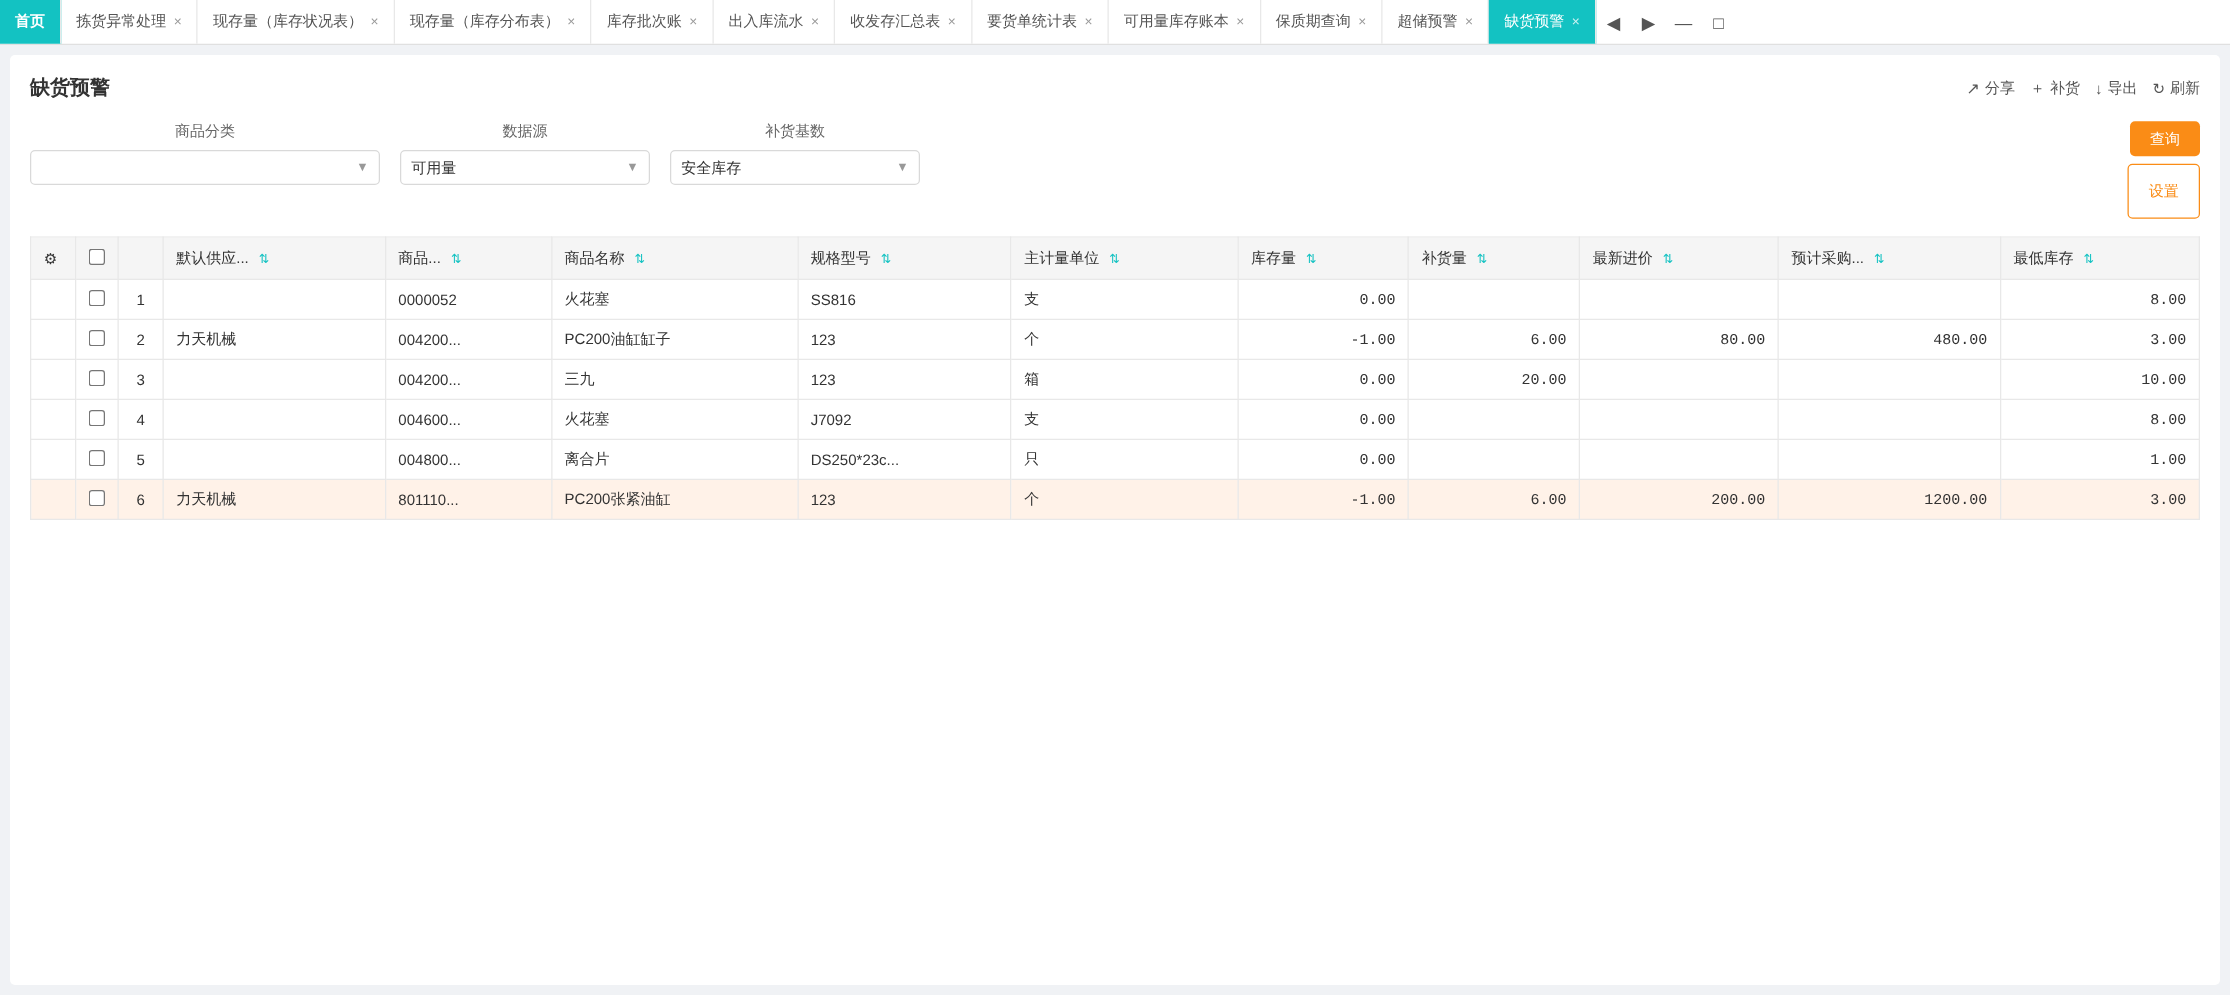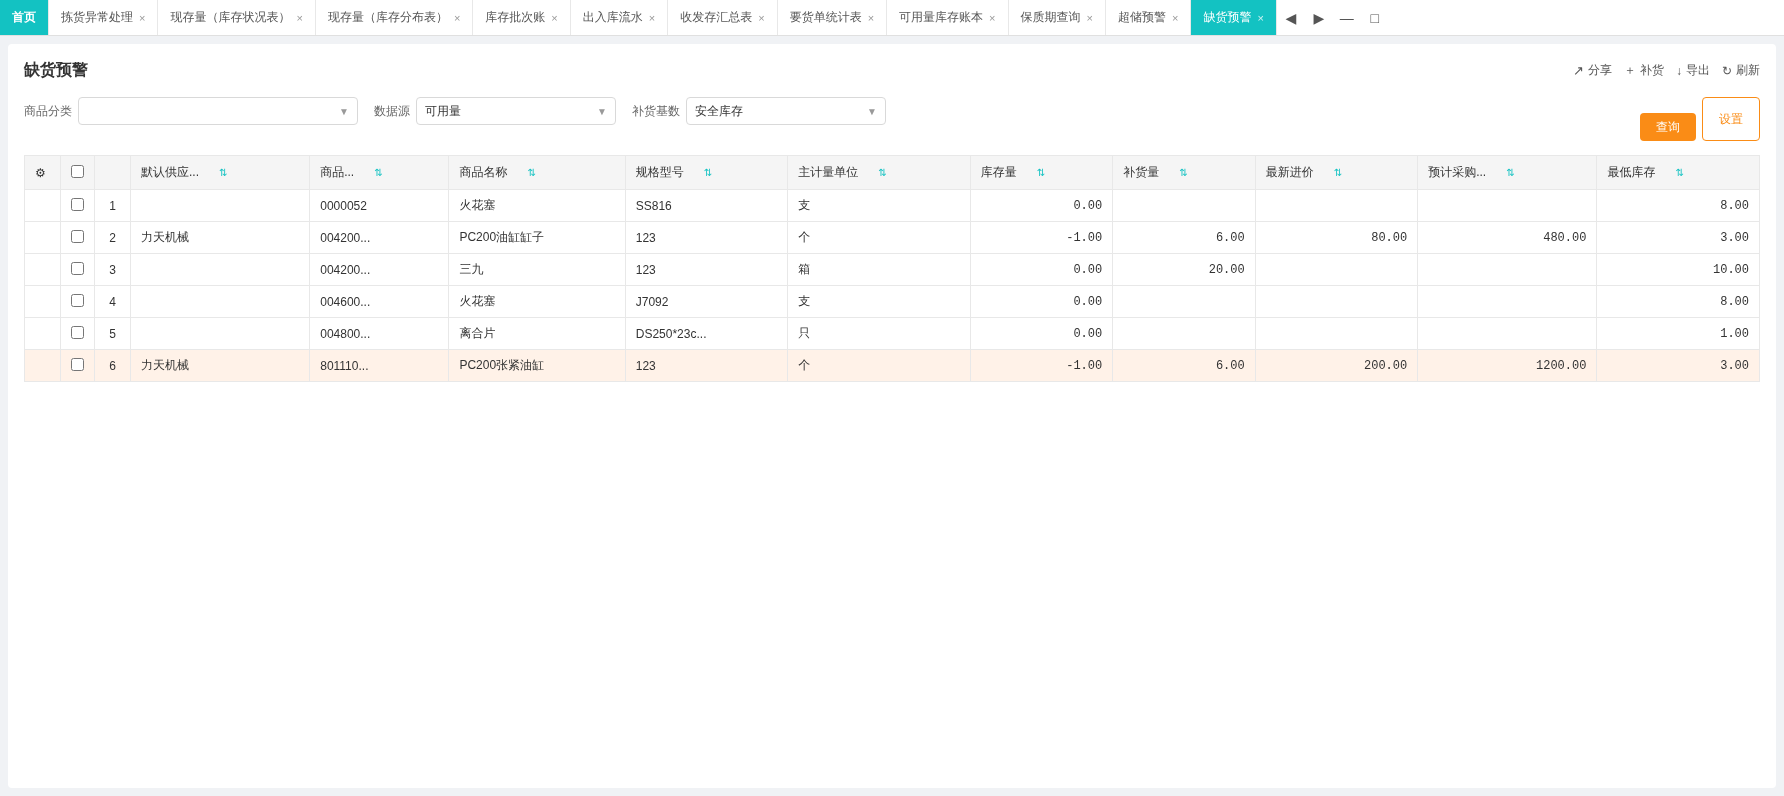--- a/index.html
+++ b/index.html
@@ -85,20 +85,21 @@
       align-items: center;
       gap: 4px;
       color: #555;
       cursor: pointer;
       font-size: 12px;
     }
     .filter-group {
       display: flex;
       align-items: center;
       gap: 6px;
+      flex-direction: column;
     }
     .filter-label {
       color: #666;
       font-size: 12px;
       white-space: nowrap;
     }
     .filter-select {
       display: flex;
       align-items: center;
       border: 1px solid #d9d9d9;
@@ -140,20 +141,21 @@
       border: 1px solid #fa8c16;
       border-radius: 4px;
       padding: 4px 16px;
       cursor: pointer;
       font-size: 12px;
       height: 44px;
     }
     .filter-right {
       margin-left: auto;
       display: flex;
+      flex-direction: column;
       gap: 6px;
       align-items: flex-end;
     }
 
     
     .data-table {
       width: 100%;
       border-collapse: collapse;
       font-size: 12px;
     }
@@ -171,21 +173,21 @@
       padding: 7px 10px;
       color: #333;
       white-space: nowrap;
     }
     .data-table tr.highlighted td {
       background: #fff2e8;
     }
     .th-sort {
       display: flex;
       align-items: center;
-      gap: 20px;
+      gap: 8px;
     }
     .sort-icon { color: #13c2c2; font-size: 10px; }
     .gear-cell {
       text-align: center;
     }
     .row-number {
       text-align: center;
       color: #666;
     }
     .checkbox-cell {

